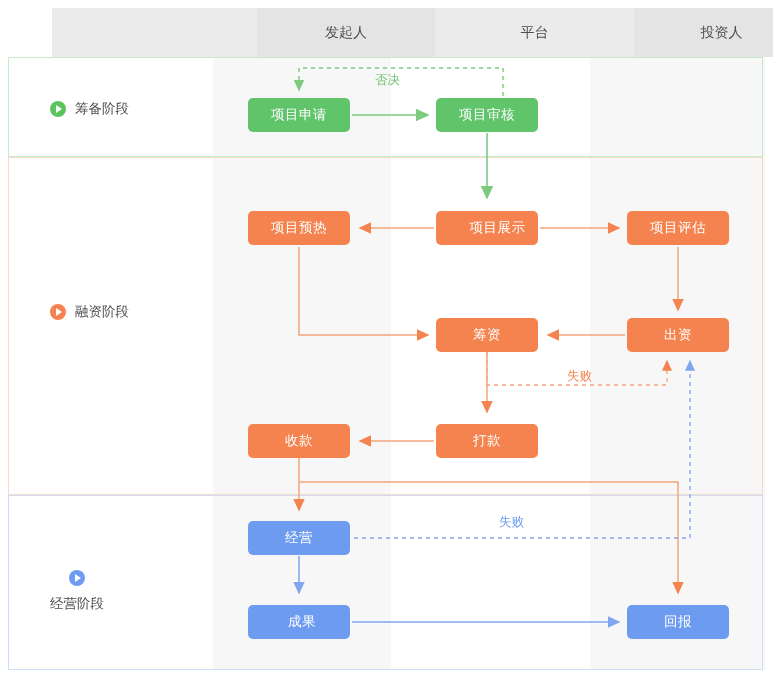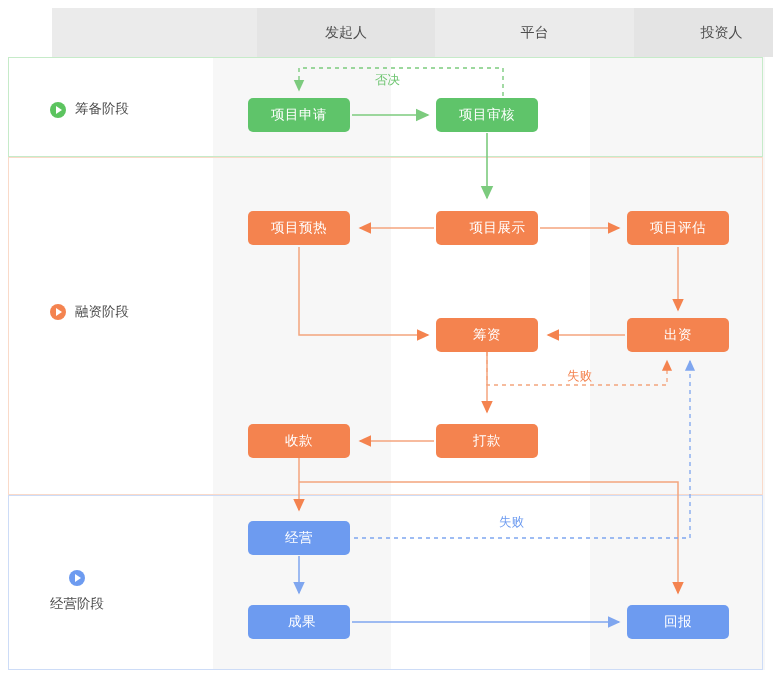--- a/index.html
+++ b/index.html
@@ -143,21 +143,21 @@
     <div class="header-cell" style="left:0px;width:205px;"></div>
     <div class="header-cell alt" style="left:205px;width:178px;">发起人</div>
     <div class="header-cell" style="left:383px;width:199px;">平台</div>
     <div class="header-cell alt" style="left:582px;width:175px;">投资人</div>
   </div>
 
   <div class="phase phase-green" style="top:57px;height:100px;"></div>
   <div class="phase phase-orange" style="top:157px;height:338px;"></div>
   <div class="phase phase-blue" style="top:495px;height:175px;"></div>
 
-  <div class="phase-label" style="left:50px;top:100px;align-items:flex-end;">
+  <div class="phase-label" style="left:50px;top:100px;">
     <span class="play-icon play-green"></span>
     <span>筹备阶段</span>
   </div>
   <div class="phase-label" style="left:50px;top:303px;">
     <span class="play-icon play-orange"></span>
     <span>融资阶段</span>
   </div>
   <div class="phase-label" style="left:50px;top:570px;flex-direction:column;">
     <span class="play-icon play-blue"></span>
     <span>经营阶段</span>

